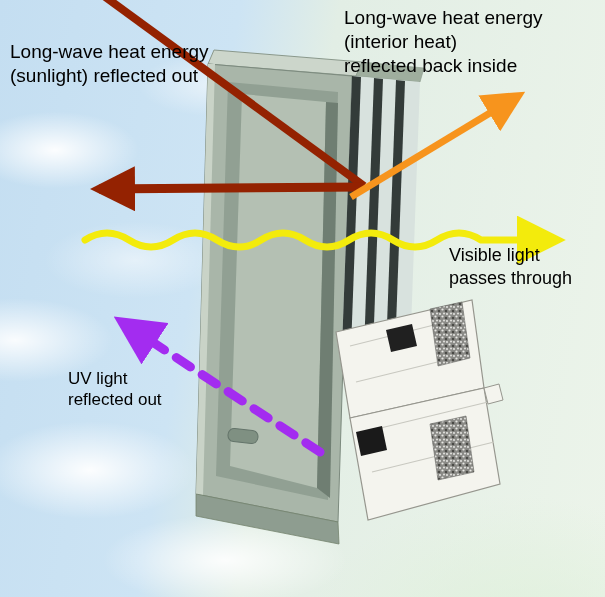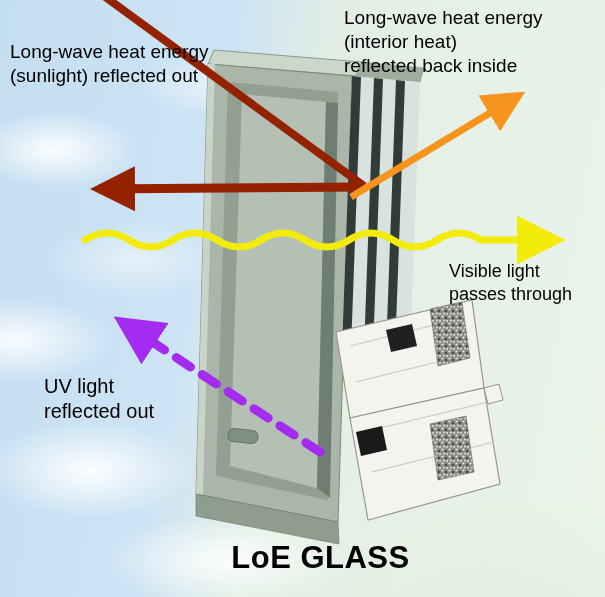--- a/index.html
+++ b/index.html
@@ -20,22 +20,22 @@
       radial-gradient(110px 45px at 215px 85px, rgba(255,255,255,.55), rgba(255,255,255,0) 70%),
       radial-gradient(130px 55px at 135px 260px, rgba(255,255,255,.5), rgba(255,255,255,0) 70%);
   }
   svg.art{position:absolute;left:0;top:0;}
   .lbl{
     position:absolute;color:#000;font-weight:400;
     white-space:pre-line;line-height:1.25;letter-spacing:0;
   }
   .lbl-sun{left:10px;top:40px;font-size:19px;}
   .lbl-int{left:344px;top:6px;font-size:19px;}
-  .lbl-vis{left:449px;top:260px;font-size:18px;}
-  .lbl-uv{left:44px;top:368px;font-size:20px;margin-top:6px;}
+  .lbl-vis{left:449px;top:244px;font-size:18px;}
+  .lbl-uv{left:68px;top:368px;font-size:17px;}
   .title{
     position:absolute;left:36px;right:0;top:540px;text-align:center;
     color:#000;font-weight:700;font-size:31px;letter-spacing:0.5px;
   }
 </style>
 </head>
 <body>
 
 <div class="stage">
   <div class="clouds"></div>
@@ -116,14 +116,13 @@
 
   <div class="lbl lbl-sun">Long-wave heat energy
 (sunlight) reflected out</div>
   <div class="lbl lbl-int">Long-wave heat energy
 (interior heat)
 reflected back inside</div>
   <div class="lbl lbl-vis">Visible light
 passes through</div>
   <div class="lbl lbl-uv">UV light
 reflected out</div>
-  <div class="title">LoE GLASS</div>
 </div>
 
 </body></html>

